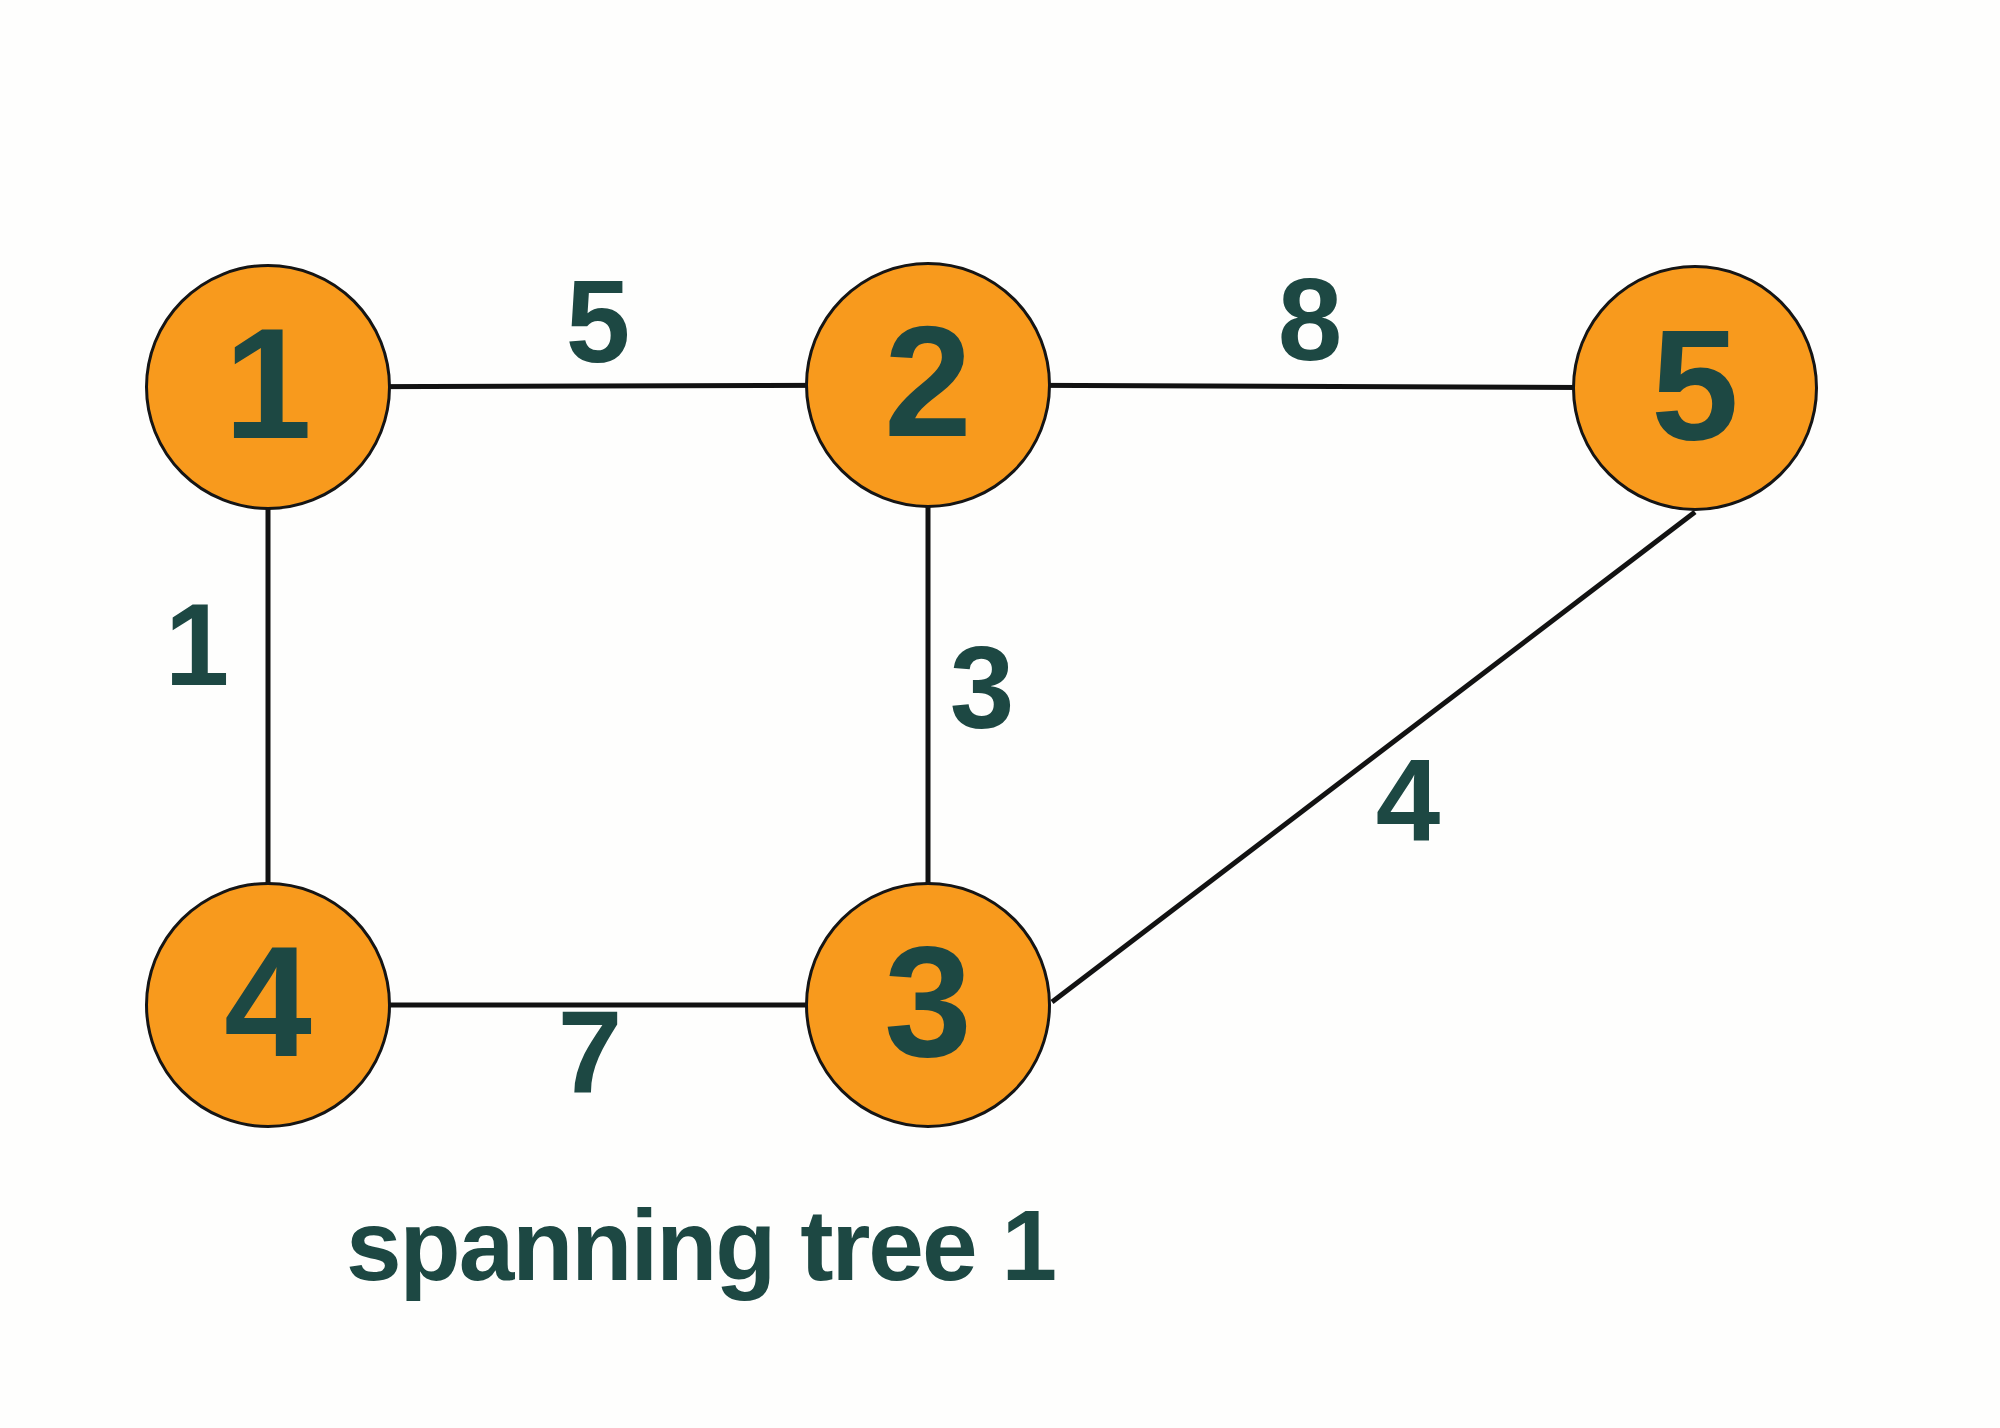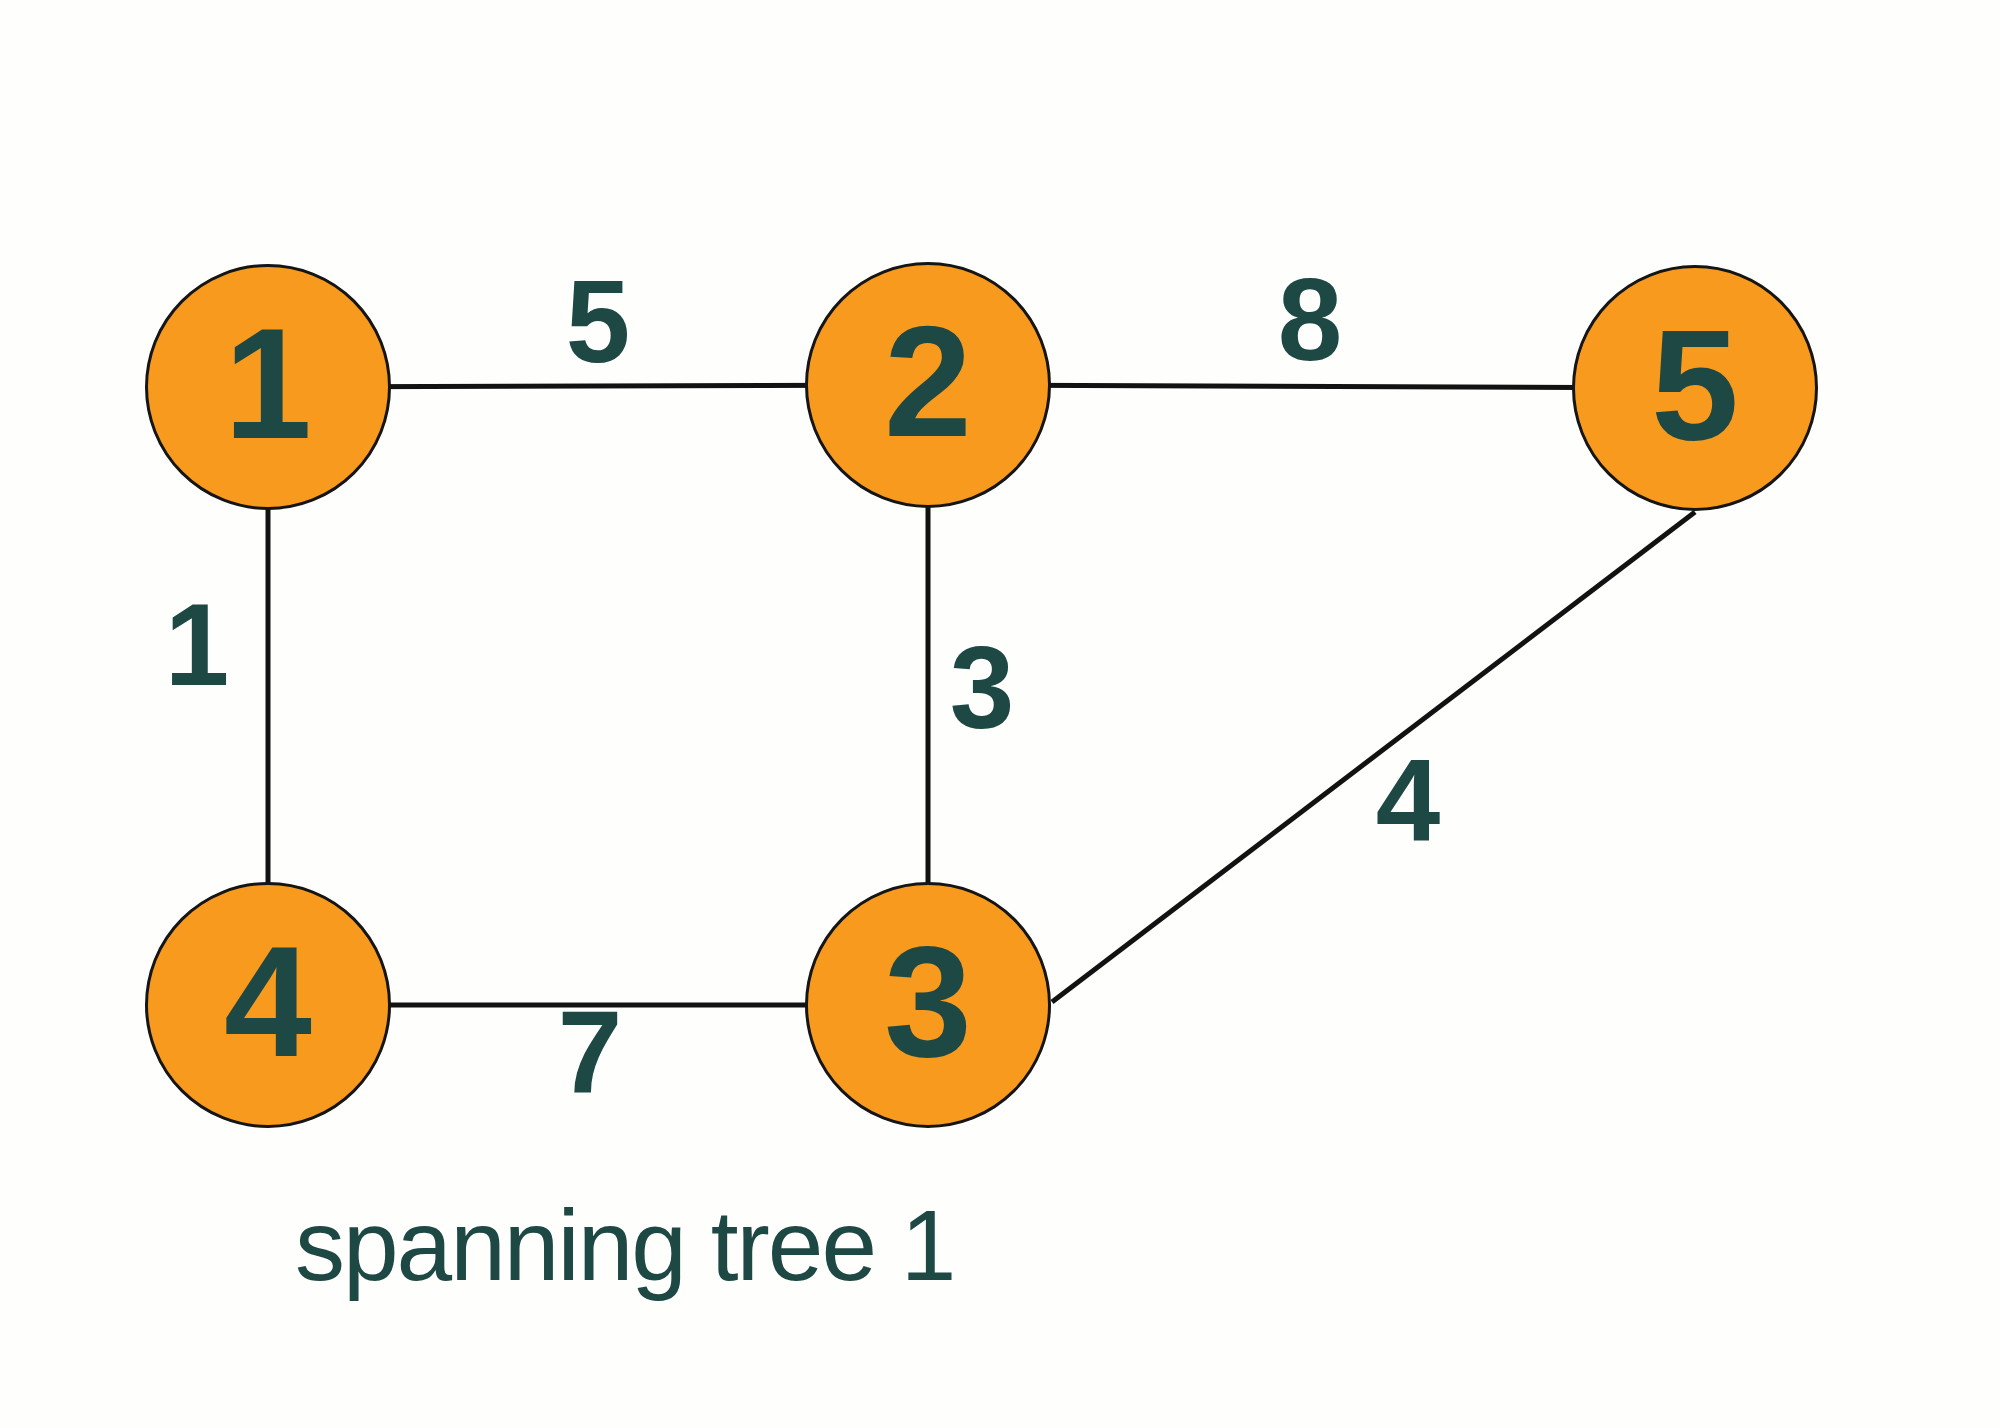--- a/index.html
+++ b/index.html
@@ -50,24 +50,24 @@
     color: #1D4843;
     font-size: 116px;
     font-weight: bold;
     line-height: 1;
   }
   .caption {
     position: absolute;
     left: 295px;
     top: 1190px;
     width: 760px;
-    text-align: left;
+    text-align: right;
     color: #1D4843;
     font-size: 100px;
-    font-weight: normal;
+    font-weight: bold;
     letter-spacing: -2px;
     line-height: 1.1;
   }
   
   .n1 { left: 145px;  top: 264px; }
   .n2 { left: 805px;  top: 262px; }
   .n5 { left: 1572px; top: 265px; }
   .n4 { left: 145px;  top: 882px; }
   .n3 { left: 805px;  top: 882px; }
   

